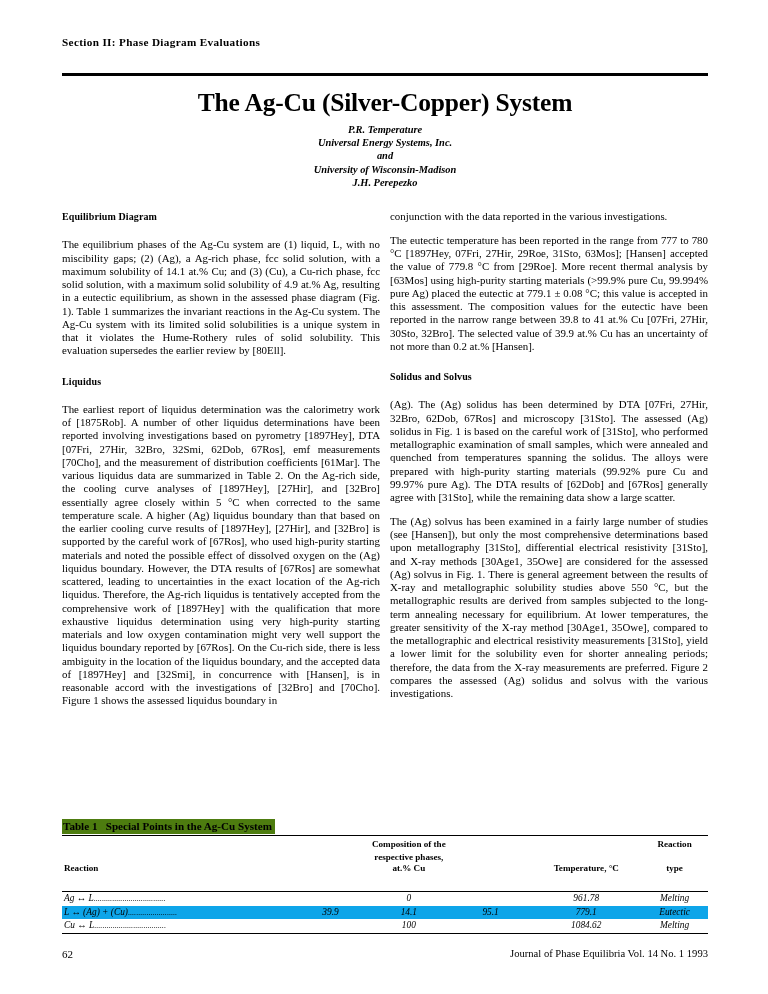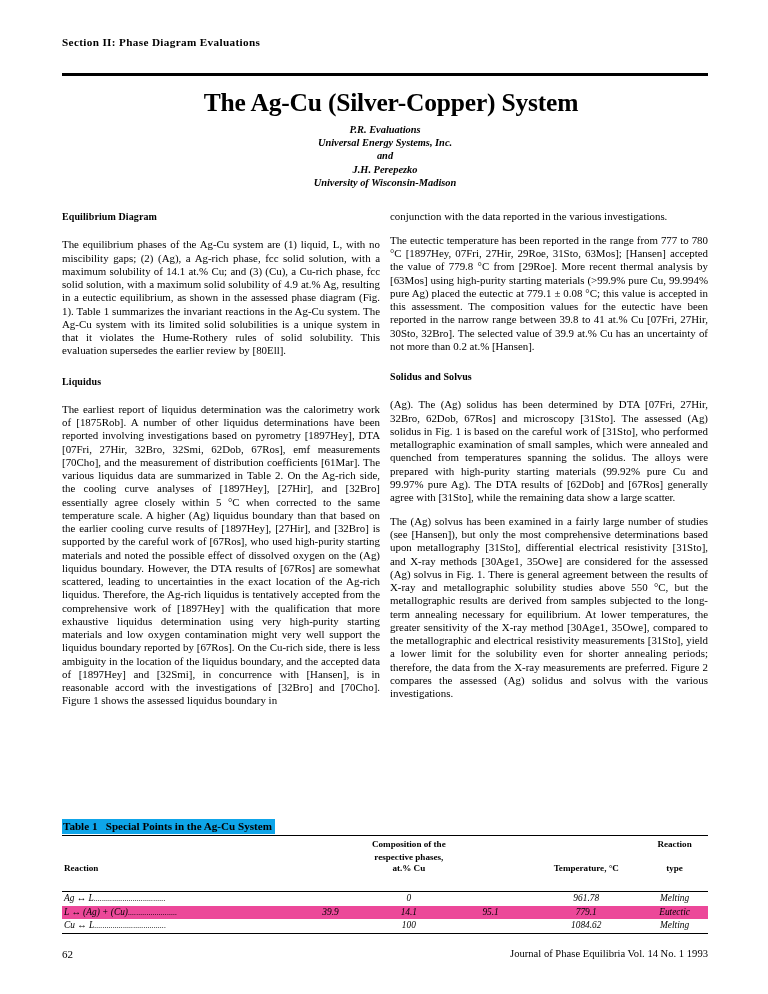--- a/index.html
+++ b/index.html
@@ -39,21 +39,21 @@
     left: 62px;
     top: 73px;
     width: 646px;
     height: 2.6px;
     background: #000;
   }
 
   
   .title {
     position: absolute;
-    left: 68px;
+    left: 62px;
     top: 88px;
     width: 646px;
     text-align: center;
     font-weight: bold;
     font-size: 25.5px;
     letter-spacing: -0.2px;
   }
   .byline {
     position: absolute;
     left: 62px;
@@ -97,21 +97,21 @@
   .table-wrap {
     position: absolute;
     left: 62px;
     top: 816px;
     width: 646px;
   }
   .table-title {
     font-size: 11.1px;
     font-weight: bold;
     display: inline-block;
-    background: #0ea5e9;
+    background: #4d7c0f;
     padding: 1px 3px 1px 1px;
     line-height: 13px;
     white-space: pre;
   }
   table.spec {
     margin-top: 3px;
     width: 646px;
     border-collapse: collapse;
     font-size: 9.1px;
   }
@@ -126,21 +126,21 @@
     border-bottom: 1.1px solid #000;
     padding-bottom: 17px;
   }
   table.spec td {
     font-size: 9.4px;
     line-height: 13.4px;
     padding: 0;
     height: 13.4px;
     font-style: italic;
   }
-  table.spec tr.hl td { background: #ec4899; }
+  table.spec tr.hl td { background: #0ea5e9; }
   .tbl-top-rule {
     width: 646px;
     height: 1.1px;
     background: #000;
     margin-top: 1px;
   }
   .tbl-bot-rule {
     width: 646px;
     height: 1.1px;
     background: #000;
@@ -179,25 +179,25 @@
 
 <div class="page">
 
   <div class="running-head">Section II: Phase Diagram Evaluations</div>
 
   <div class="top-rule"></div>
 
   <div class="title">The Ag-Cu (Silver-Copper) System</div>
 
   <div class="byline b1">
-    <div>P.R. Evaluations</div>
+    <div>P.R. Temperature</div>
     <div>Universal Energy Systems, Inc.</div>
     <div>and</div>
+    <div>University of Wisconsin-Madison</div>
     <div>J.H. Perepezko</div>
-    <div>University of Wisconsin-Madison</div>
   </div>
 
   <div class="col left">
     <h2 class="section-head">Equilibrium Diagram</h2>
     <p>The equilibrium phases of the Ag-Cu system are (1) liquid, L, with no miscibility gaps; (2) (Ag), a Ag-rich phase, fcc solid solution, with a maximum solubility of 14.1 at.% Cu; and (3) (Cu), a Cu-rich phase, fcc solid solution, with a maximum solid solubility of 4.9 at.% Ag, resulting in a eutectic equilibrium, as shown in the assessed phase diagram (Fig. 1). Table 1 summarizes the invariant reactions in the Ag-Cu system. The Ag-Cu system with its limited solid solubilities is a unique system in that it violates the Hume-Rothery rules of solid solubility. This evaluation supersedes the earlier review by [80Ell].</p>
     <h2 class="section-head mid">Liquidus</h2>
     <p class="last">The earliest report of liquidus determination was the calorimetry work of [1875Rob]. A number of other liquidus determinations have been reported involving investigations based on pyrometry [1897Hey], DTA [07Fri, 27Hir, 32Bro, 32Smi, 62Dob, 67Ros], emf measurements [70Cho], and the measurement of distribution coefficients [61Mar]. The various liquidus data are summarized in Table 2. On the Ag-rich side, the cooling curve analyses of [1897Hey], [27Hir], and [32Bro] essentially agree closely within 5 °C when corrected to the same temperature scale. A higher (Ag) liquidus boundary than that based on the earlier cooling curve results of [1897Hey], [27Hir], and [32Bro] is supported by the careful work of [67Ros], who used high-purity starting materials and noted the possible effect of dissolved oxygen on the (Ag) liquidus boundary. However, the DTA results of [67Ros] are somewhat scattered, leading to uncertainties in the exact location of the Ag-rich liquidus. Therefore, the Ag-rich liquidus is tentatively accepted from the comprehensive work of [1897Hey] with the qualification that more exhaustive liquidus determination using very high-purity starting materials and low oxygen contamination might very well support the liquidus boundary reported by [67Ros]. On the Cu-rich side, there is less ambiguity in the location of the liquidus boundary, and the accepted data of [1897Hey] and [32Smi], in concurrence with [Hansen], is in reasonable accord with the investigations of [32Bro] and [70Cho]. Figure 1 shows the assessed liquidus boundary in</p>
   </div>
 
   <div class="col right">

